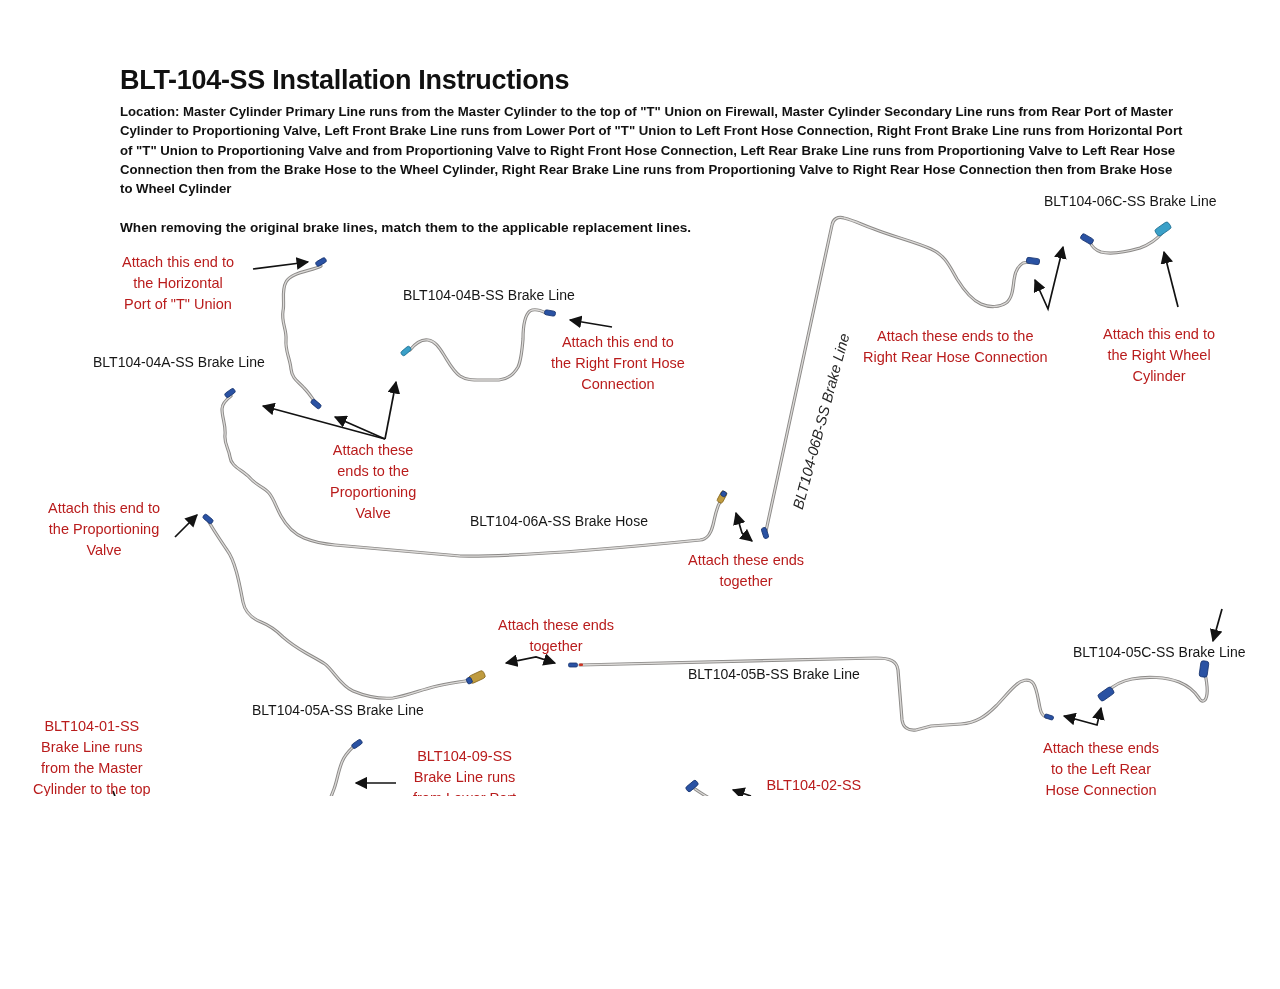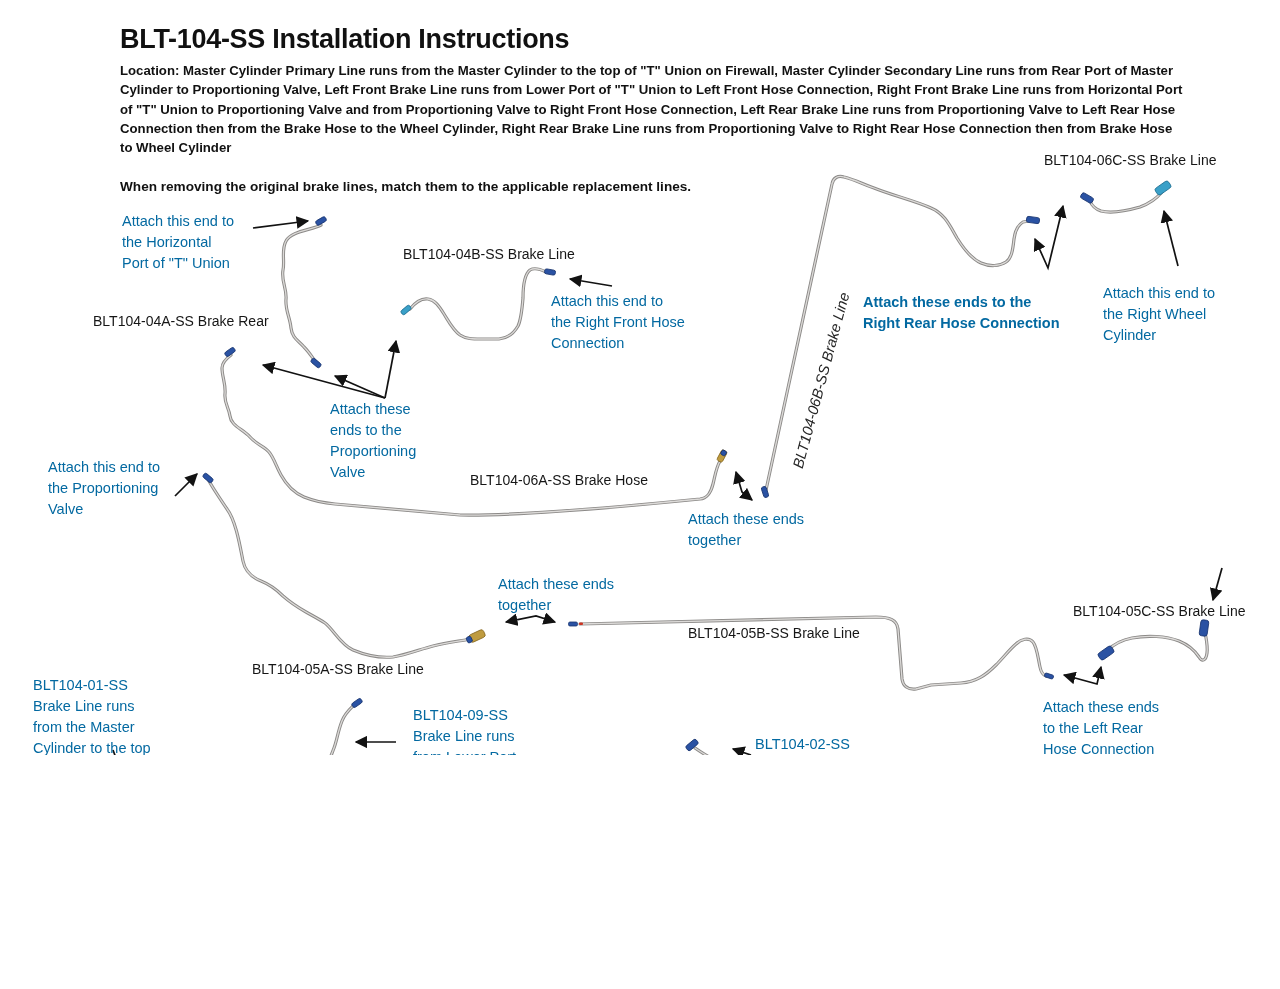--- a/index.html
+++ b/index.html
@@ -1,22 +1,22 @@
 <!DOCTYPE html>
 <html style="--tube_gray: #8c8a88; --tube_highlight: #dcdad8; --fitting_blue: #2a52a3; --fitting_navy: #17336e; --fitting_teal: #3aa0c8; --fitting_gold: #bf9b3f; --red_dot: #cc3322;"><head>
 <meta charset="utf-8">
 <style>
   html,body{margin:0;padding:0;background:#ffffff;}
   .page{position:relative;width:1280px;height:755px;background:#ffffff;overflow:hidden;
-        font-family:"Liberation Sans",sans-serif;color:#1a1a1a;}
+        font-family:"Liberation Sans",sans-serif;color:#1a1a1a;margin-top:41px;}
   .abs{position:absolute;}
   .title{font-size:27px;font-weight:bold;letter-spacing:-0.3px;color:#111;}
   .para{font-size:13.2px;font-weight:bold;line-height:19.3px;white-space:pre-line;color:#111;}
   .note{font-size:13.6px;font-weight:bold;color:#111;}
-  .callout{font-size:14.5px;line-height:21px;white-space:pre-line;color:#0369a1;}
+  .callout{font-size:14.5px;line-height:21px;white-space:pre-line;color:#b91c1c;text-align:center;}
   .plabel{font-size:14px;white-space:nowrap;color:#161616;}
   .rot-label{font-size:14.8px;font-style:italic;white-space:nowrap;color:#262626;
              transform-origin:0 0;transform:rotate(-75deg);}
   .footer{font-size:15.5px;font-weight:bold;line-height:26px;white-space:pre-line;color:#111;}
   svg.diagram{position:absolute;left:0;top:0;}
   .tube-o{fill:none;stroke:var(--tube_gray,#8c8a88);stroke-width:3.2;stroke-linecap:round;stroke-linejoin:round;}
   .tube-i{fill:none;stroke:var(--tube_highlight,#dcdad8);stroke-width:1.3;stroke-linecap:round;stroke-linejoin:round;}
   .arrow{fill:none;stroke:#121212;stroke-width:1.7;}
   .f-blue{fill:var(--fitting_blue,#2a52a3);stroke:var(--fitting_navy,#17336e);stroke-width:0.8;}
   .f-teal{fill:var(--fitting_teal,#3aa0c8);stroke:#1d6e91;stroke-width:0.8;}
@@ -177,21 +177,21 @@
     <path class="arrow" d="M1178 266 L1164 211" marker-end="url(#ah)"></path>
     <path class="arrow" d="M736 472 L742 492 L752 500" marker-start="url(#ah)" marker-end="url(#ah)"></path>
     <path class="arrow" d="M506 622 L536 616 L555 622" marker-start="url(#ah)" marker-end="url(#ah)"></path>
     <path class="arrow" d="M1222 568 L1213 600" marker-end="url(#ah)"></path>
     <path class="arrow" d="M1064 675 L1097 684 L1101 667" marker-start="url(#ah)" marker-end="url(#ah)"></path>
     <path class="arrow" d="M113 750 L128 790" marker-end="url(#ah)"></path>
     <path class="arrow" d="M396 742 L356 742" marker-end="url(#ah)"></path>
     <path class="arrow" d="M751 755 L733 749" marker-end="url(#ah)"></path>
   </svg>
 
-  <div class="abs plabel" style="left:93px;top:313px;">BLT104-04A-SS Brake Rear</div>
+  <div class="abs plabel" style="left:93px;top:313px;">BLT104-04A-SS Brake Line</div>
   <div class="abs plabel" style="left:403px;top:246px;text-align:right;">BLT104-04B-SS Brake Line</div>
   <div class="abs plabel" style="left:470px;top:472px;">BLT104-06A-SS Brake Hose</div>
   <div class="abs rot-label" style="left:790px;top:466px;">BLT104-06B-SS Brake Line</div>
   <div class="abs plabel" style="left:1044px;top:152px;">BLT104-06C-SS Brake Line</div>
   <div class="abs plabel" style="left:252px;top:661px;">BLT104-05A-SS Brake Line</div>
   <div class="abs plabel" style="left:688px;top:625px;">BLT104-05B-SS Brake Line</div>
   <div class="abs plabel" style="left:1073px;top:603px;">BLT104-05C-SS Brake Line</div>
 
   <div class="abs callout" style="left:122px;top:211px;">Attach this end to
 the Horizontal
@@ -199,21 +199,21 @@
   <div class="abs callout" style="left:551px;top:291px;">Attach this end to
 the Right Front Hose
 Connection</div>
   <div class="abs callout" style="left:330px;top:399px;">Attach these
 ends to the
 Proportioning
 Valve</div>
   <div class="abs callout" style="left:48px;top:457px;">Attach this end to
 the Proportioning
 Valve</div>
-  <div class="abs callout" style="left:863px;top:292px;font-weight:bold;">Attach these ends to the
+  <div class="abs callout" style="left:863px;top:285px;">Attach these ends to the
 Right Rear Hose Connection</div>
   <div class="abs callout" style="left:1103px;top:283px;">Attach this end to
 the Right Wheel
 Cylinder</div>
   <div class="abs callout" style="left:688px;top:509px;">Attach these ends
 together</div>
   <div class="abs callout" style="left:498px;top:574px;">Attach these ends
 together</div>
   <div class="abs callout" style="left:1043px;top:697px;">Attach these ends
 to the Left Rear

